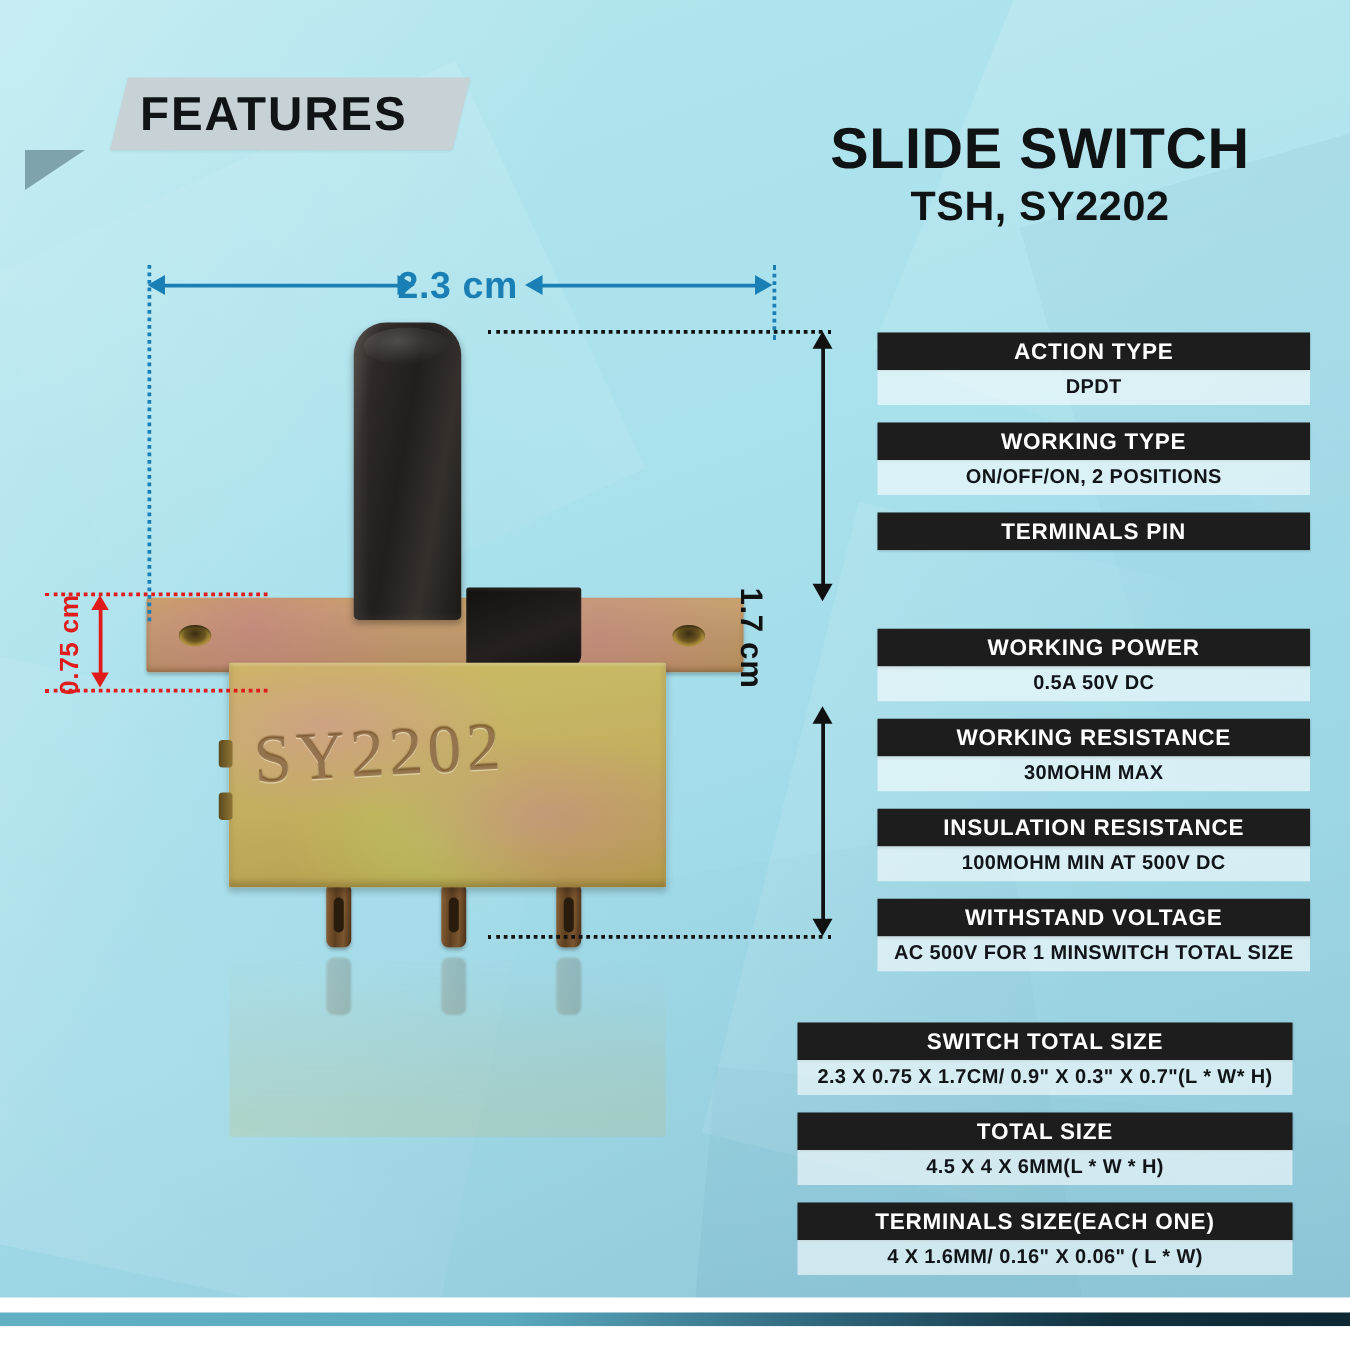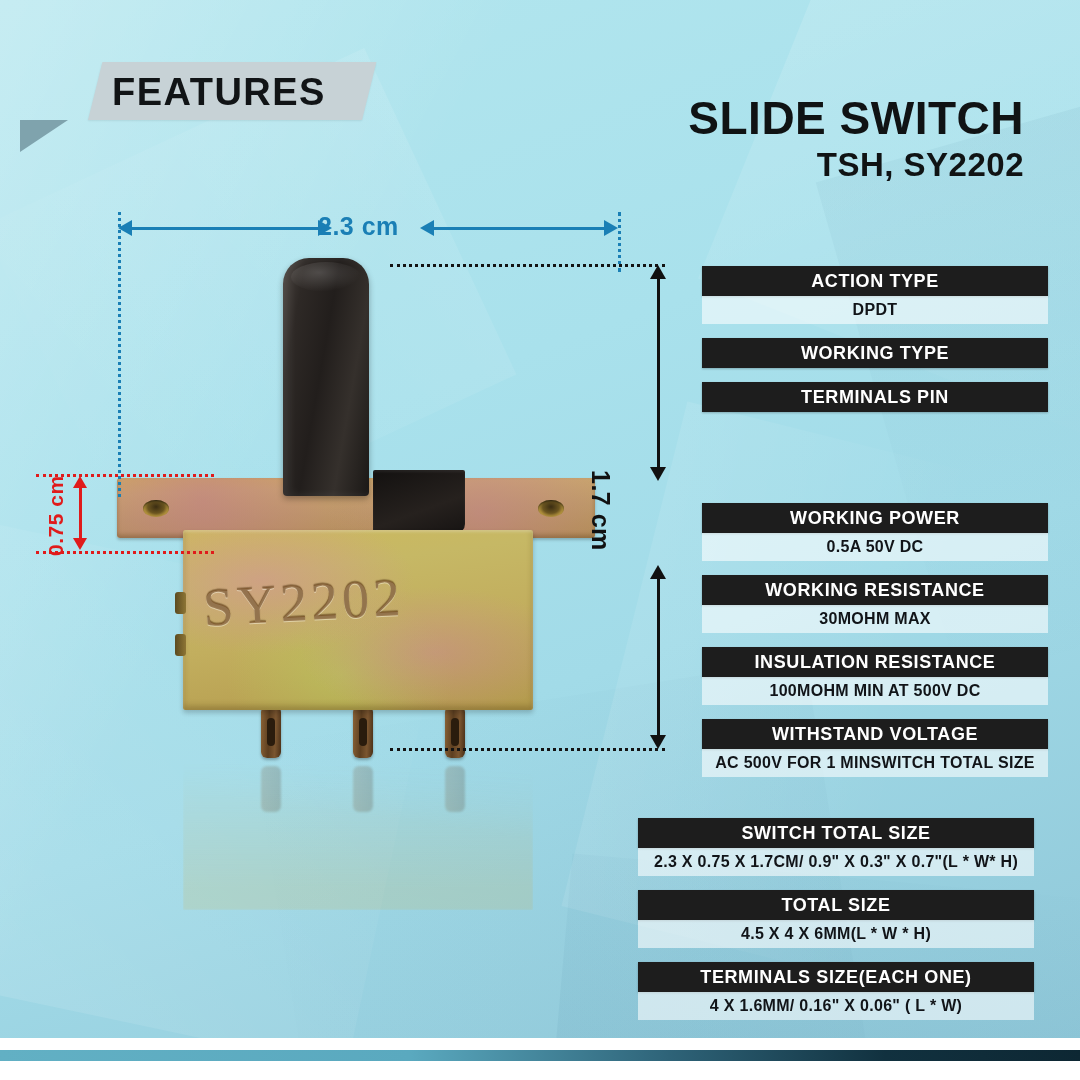--- a/index.html
+++ b/index.html
@@ -78,23 +78,23 @@
     font-size: 38px;
     font-weight: bold;
     letter-spacing: 1.5px;
     color: #111416;
     line-height: 48px;
   }
 
   
   .title-block {
     position: absolute;
-    left: 584px; top: 92px;
+    left: 612px; top: 92px;
     width: 440px;
-    text-align: right;
+    text-align: center;
   }
   .title-main {
     font-size: 46px;
     font-weight: bold;
     letter-spacing: 0.5px;
     color: #101314;
     line-height: 52px;
   }
   .title-sub {
     font-size: 33px;
@@ -268,21 +268,21 @@
     width: 0; height: 0;
     border-top: 8px solid transparent;
     border-bottom: 8px solid transparent;
   }
   .arrow-h::before { left: -13px; border-right: 14px solid #1a7fb5; }
   .arrow-h::after  { right: -13px; border-left: 14px solid #1a7fb5; }
 
   .dim-label-23 {
     position: absolute;
     left: 310px; top: 212px;
-    font-size: 25px;
+    font-size: 30px;
     font-weight: bold;
     color: #1a7fb5;
     background: transparent;
     padding: 0 8px;
     letter-spacing: .5px;
   }
 
   .arrow-v {
     position: absolute;
     width: 3px;
@@ -456,20 +456,21 @@
   <div class="dim-label-075">0.75 cm</div>
 
   <div class="spec-group" style="left:702px; top:266px; width:346px;">
     <div class="spec-row">
       <div class="spec-head">ACTION TYPE</div>
       <div class="spec-val">DPDT</div>
     </div>
     <div class="gap-sm"></div>
     <div class="spec-row">
       <div class="spec-head">WORKING TYPE</div>
+      <div class="spec-val">ON/OFF/ON, 2 POSITIONS</div>
     </div>
     <div class="gap-sm"></div>
     <div class="spec-row">
       <div class="spec-head">TERMINALS PIN</div>
     </div>
   </div>
 
   <div class="spec-group" style="left:702px; top:503px; width:346px;">
     <div class="spec-row">
       <div class="spec-head">WORKING POWER</div>

